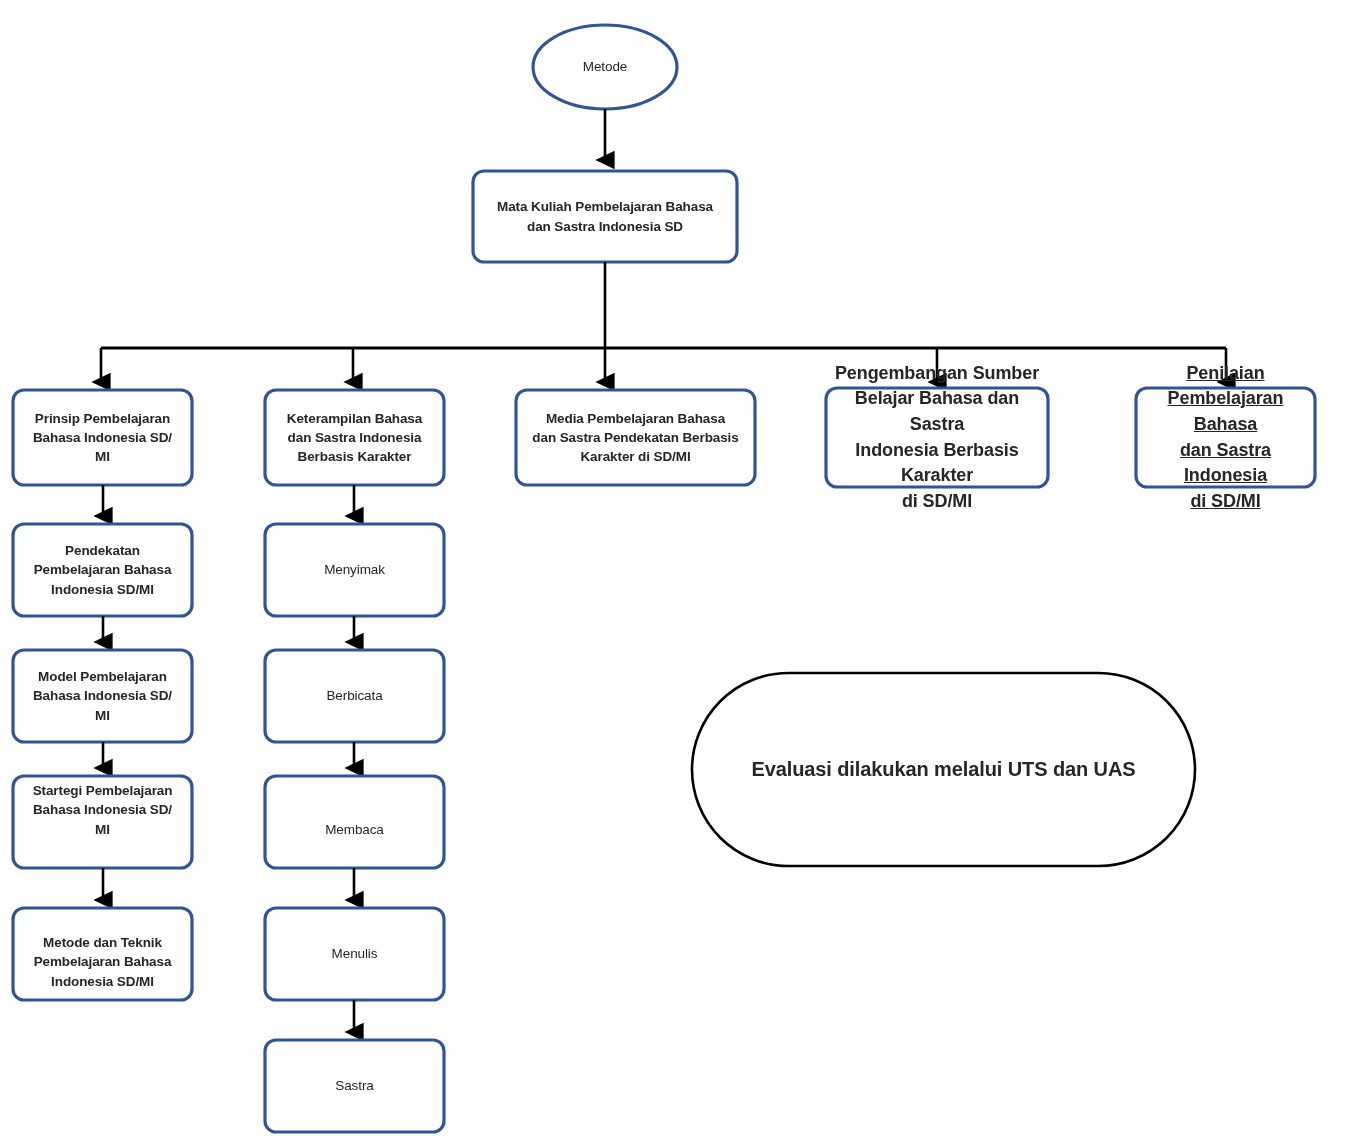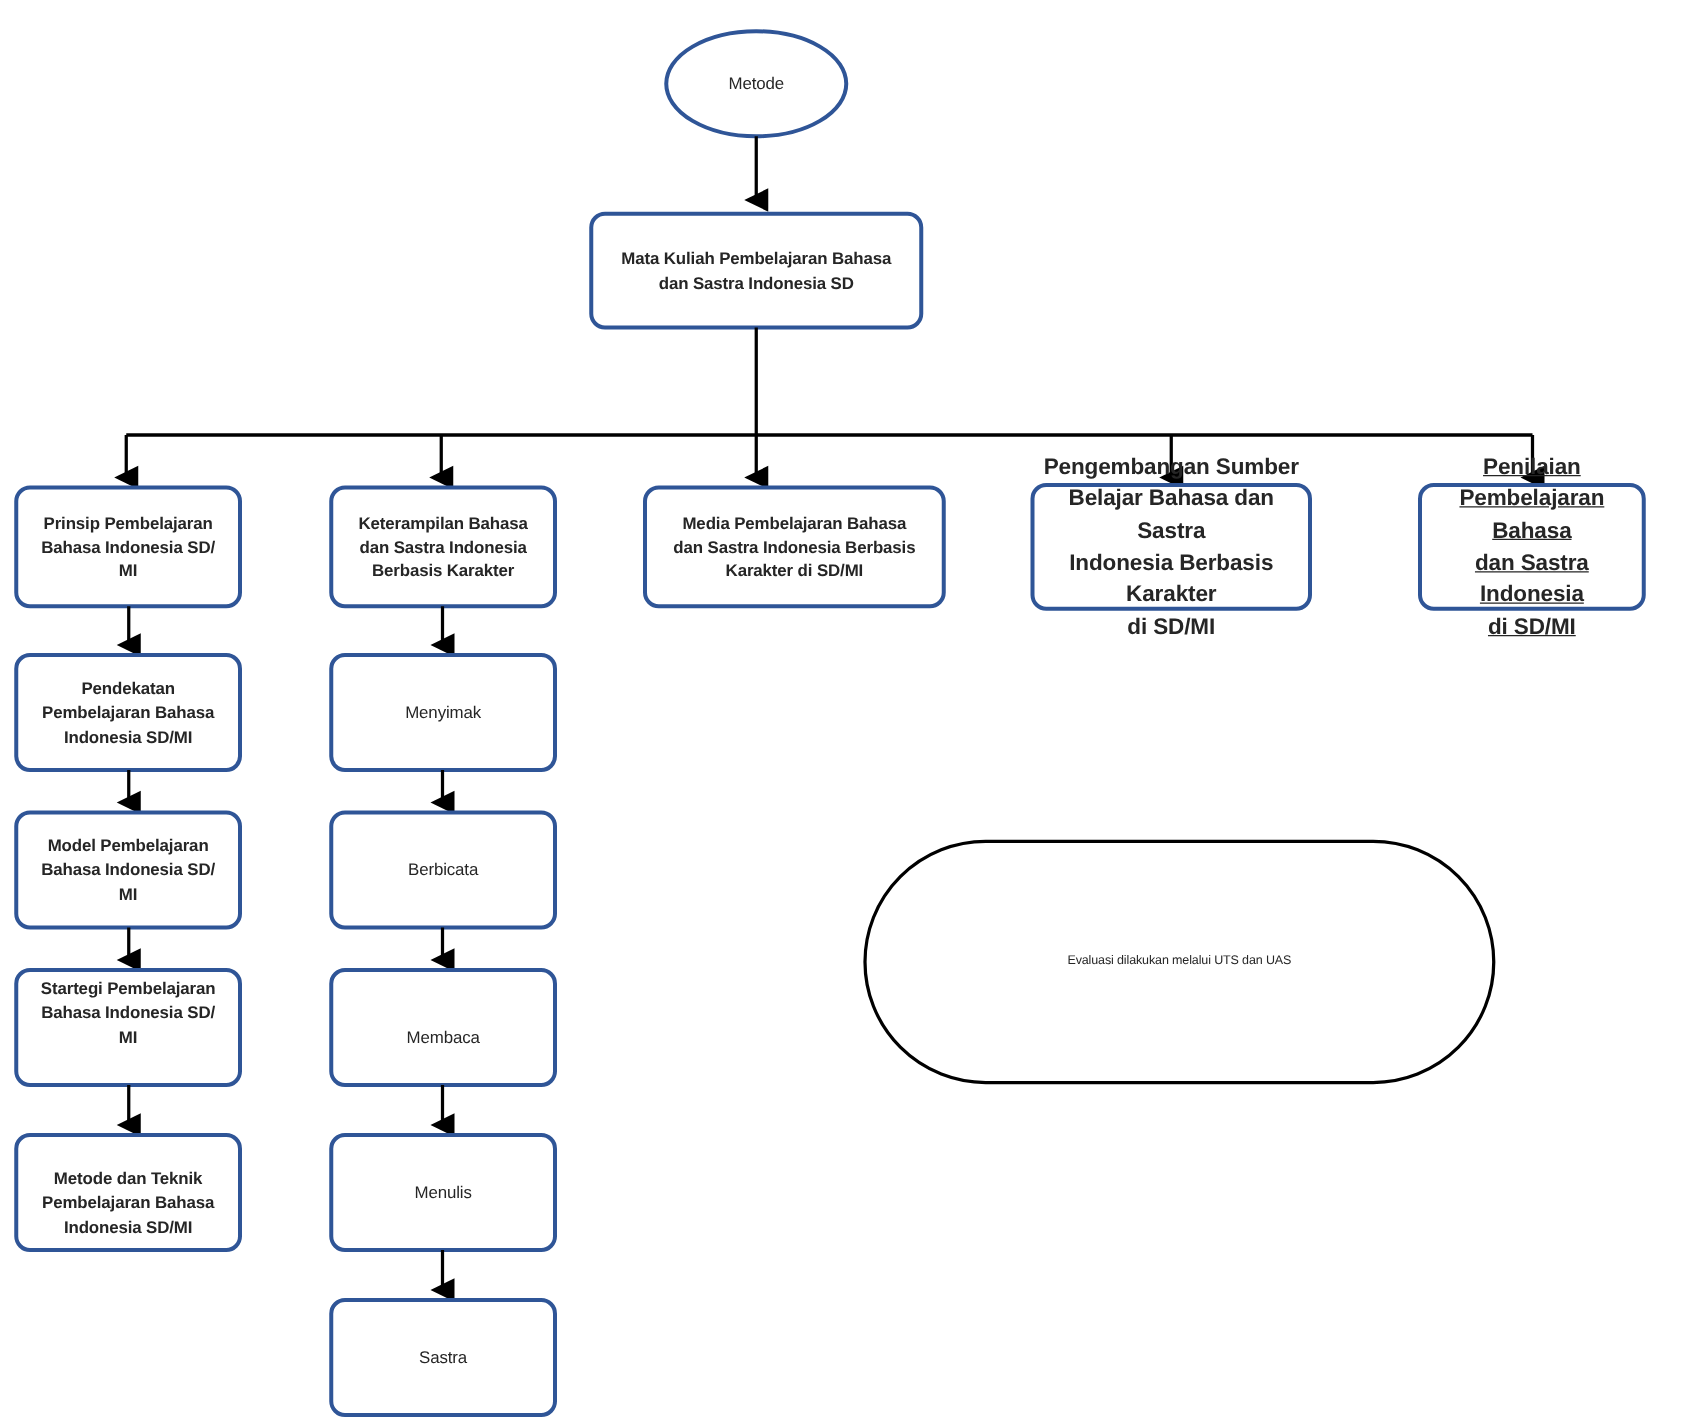--- a/index.html
+++ b/index.html
@@ -49,22 +49,22 @@
     font-size: 18px;
   }
   .node-label.start-label {
     font-weight: normal;
     font-size: 13.5px;
   }
   .node-label.plain {
     font-weight: normal;
   }
   .node-label.terminator-label {
-    font-size: 10px;
-    font-weight: normal;
+    font-size: 20px;
+    font-weight: bold;
   }
 </style>
 </head>
 <body>
 
 <div id="flow-root">
 
   <svg class="flow-canvas" viewBox="0 0 1351 1141" xmlns="http://www.w3.org/2000/svg">
     <defs>
       <marker id="arrowhead" markerWidth="9" markerHeight="9" refX="4.2" refY="4.3" orient="auto" markerUnits="strokeWidth">
@@ -131,21 +131,21 @@
 
   <div class="node-label" style="left:13px; top:390px; width:179px; height:95px;">Prinsip Pembelajaran
 Bahasa Indonesia SD/
 MI</div>
 
   <div class="node-label" style="left:265px; top:390px; width:179px; height:95px;">Keterampilan Bahasa
 dan Sastra Indonesia
 Berbasis Karakter</div>
 
   <div class="node-label" style="left:516px; top:390px; width:239px; height:95px;">Media Pembelajaran Bahasa
-dan Sastra Indonesia Berbasis
+dan Sastra Pendekatan Berbasis
 Karakter di SD/MI</div>
 
   <div class="node-label small" style="left:826px; top:388px; width:222px; height:99px;">Pengembangan Sumber
 Belajar Bahasa dan Sastra
 Indonesia Berbasis Karakter
 di SD/MI</div>
 
   <div class="node-label small" style="left:1136px; top:388px; width:179px; height:99px;text-decoration:underline;">Penilaian
 Pembelajaran Bahasa
 dan Sastra Indonesia

